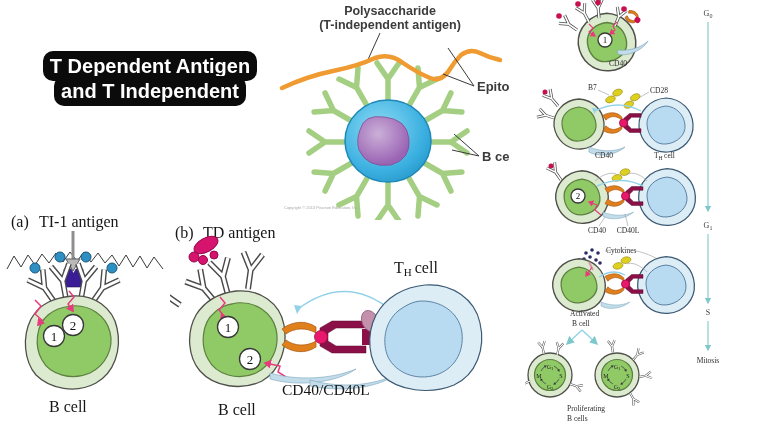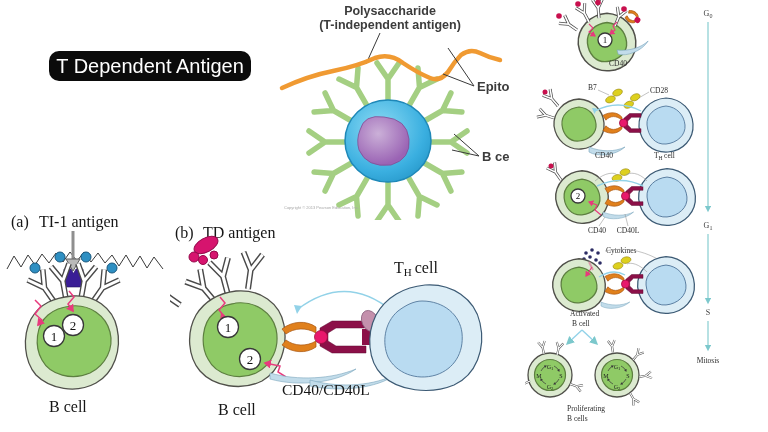--- a/index.html
+++ b/index.html
@@ -2,21 +2,21 @@
 <html><head>
 <meta charset="utf-8">
 <style>
   html,body { margin:0; padding:0; background:#ffffff; }
   .screen { position:relative; width:768px; height:432px; background:#ffffff; overflow:hidden;
             font-family:"Liberation Sans", sans-serif; }
   .abs { position:absolute; }
 
   
   .title-block { left:28px; top:51px; width:244px; display:flex; flex-direction:column; align-items:center; }
-  .title-line { background:#0b0b0b; color:#ffffff; font-weight:400; font-size:20px; line-height:24px;
+  .title-line { background:#0b0b0b; color:#ffffff; font-weight:700; font-size:20px; line-height:24px;
                 padding:3px 7px; border-radius:10px; margin-top:-5px; white-space:nowrap; }
   .title-line:first-child { margin-top:0; }
 
   svg text { user-select:none; }
   .sans-b { font-family:"Liberation Sans", sans-serif; font-weight:700; fill:#3c3c3c; }
   .serif  { font-family:"Liberation Serif", serif; fill:#161616; }
   .hd     { font-size:16px; }
   .lbl    { font-size:7.5px; fill:#2b2b2b; }
   .tl     { font-size:8px; fill:#3d3d3d; }
   .num    { font-family:"Liberation Serif", serif; font-size:13px; fill:#111; }
@@ -50,20 +50,21 @@
   .cytD   { fill:#2c2c64; }
   .arcC   { stroke:#3a3a3a; stroke-width:0.7; fill:none; }
 </style>
 </head>
 <body>
 
 <div class="screen">
 
   <div class="abs title-block">
     <div class="title-line">T Dependent Antigen</div>
+    <div class="title-line">and T Independent</div>
   </div>
 
   <svg class="abs" style="left:278px; top:0;" width="244" height="220" viewBox="0 0 244 220">
     <defs>
       <radialGradient id="blueG" cx="40%" cy="35%" r="75%">
         <stop offset="0%" stop-color="#8edcf4"></stop>
           <stop offset="70%" stop-color="#3aafe0"></stop>
           <stop offset="100%" stop-color="#2596c8"></stop>
       </radialGradient>
       <radialGradient id="purpG" cx="40%" cy="35%" r="75%">

